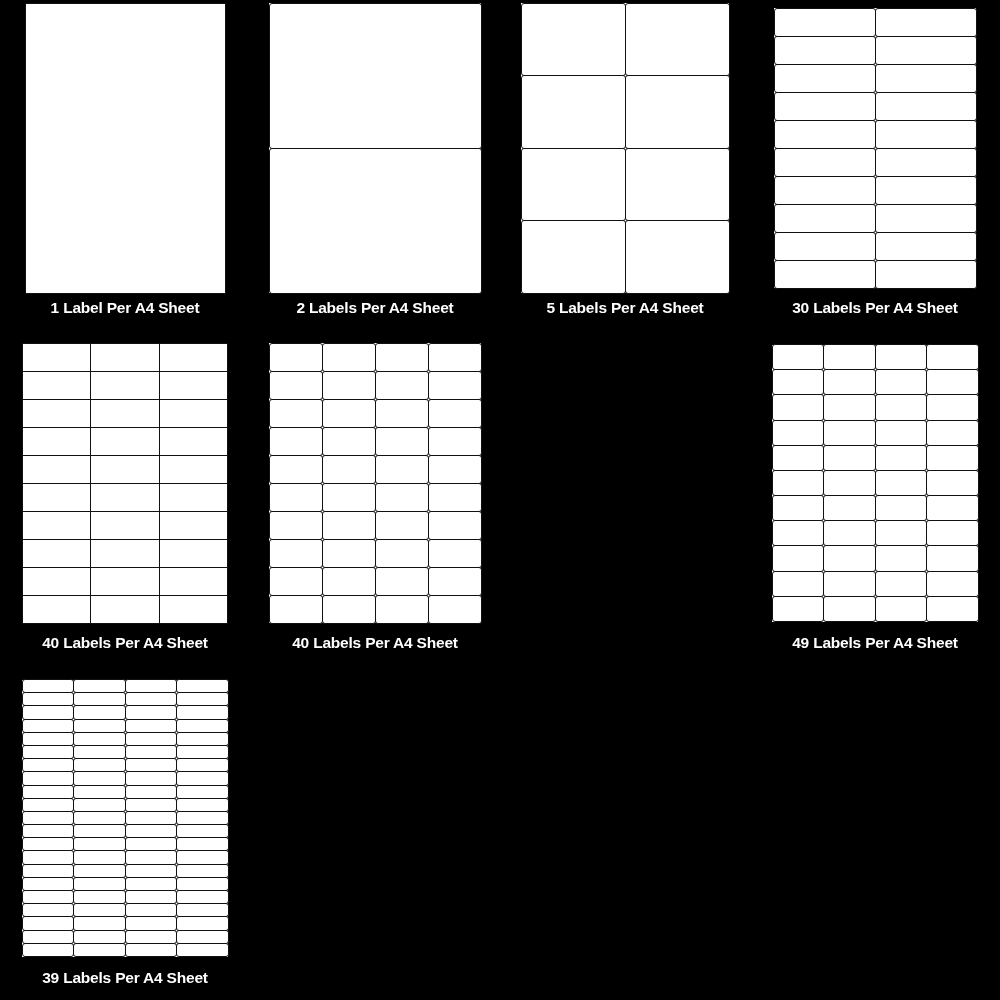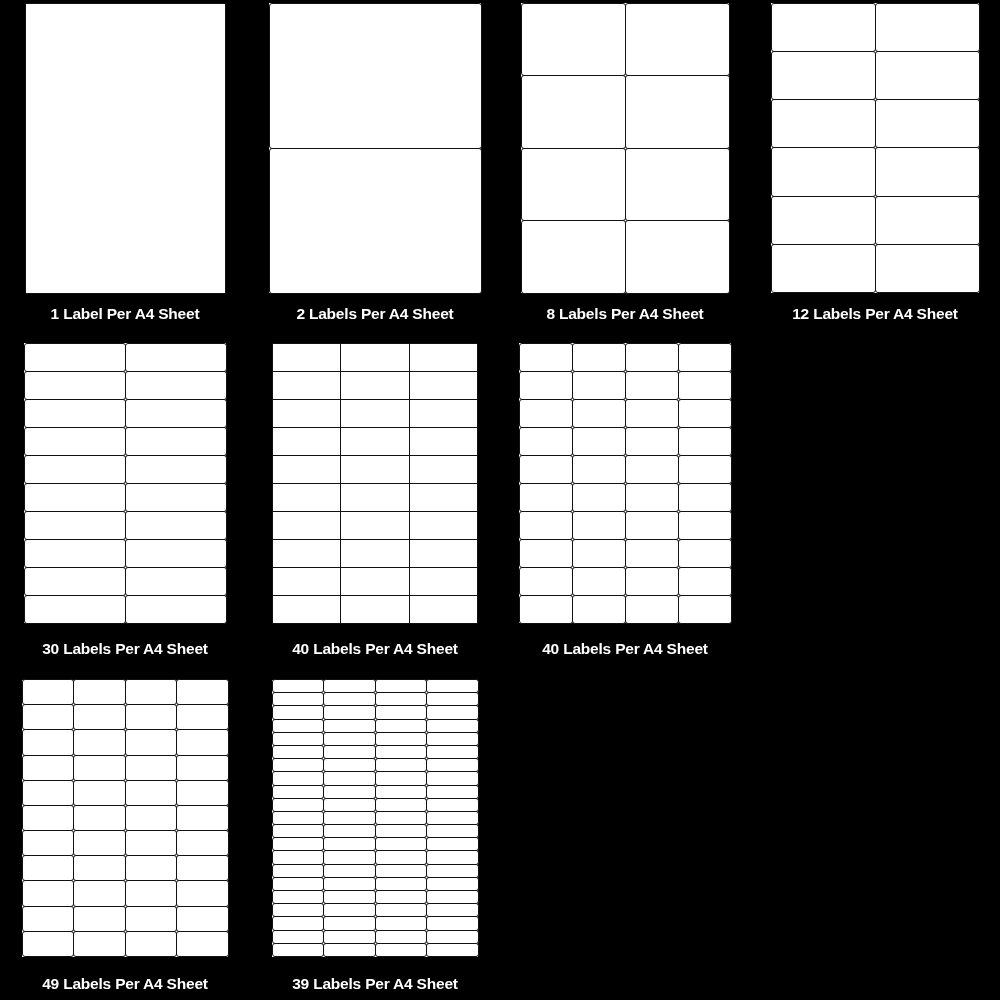--- a/index.html
+++ b/index.html
@@ -47,21 +47,21 @@
     border-radius: 3px;
     margin: -0.5px;
   }
   .caption {
     font-size: 15.5px;
     font-weight: bold;
     letter-spacing: -0.2px;
     line-height: 1;
     text-align: center;
     color: #ffffff;
-    margin-top: 10px;
+    margin-top: 4px;
   }
   .empty {
     background: transparent;
   }
 </style>
 </head>
 <body>
 
 <div id="grid">
     <div class="cell">
@@ -87,40 +87,21 @@
           <div class="lbl"></div>
           <div class="lbl"></div>
           <div class="lbl"></div>
           <div class="lbl"></div>
           <div class="lbl"></div>
           <div class="lbl"></div>
           <div class="lbl"></div>
           <div class="lbl"></div>
         </div>
       </div>
-      <div class="caption">8 Labels Per A4 Sheet</div>
-    </div>
-    <div class="cell">
-      <div class="sheet-wrap">
-        <div class="sheet" style="width: 208px; height: 290px; grid-template-columns: repeat(2, 1fr); grid-template-rows: repeat(6, 1fr);">
-          <div class="lbl"></div>
-          <div class="lbl"></div>
-          <div class="lbl"></div>
-          <div class="lbl"></div>
-          <div class="lbl"></div>
-          <div class="lbl"></div>
-          <div class="lbl"></div>
-          <div class="lbl"></div>
-          <div class="lbl"></div>
-          <div class="lbl"></div>
-          <div class="lbl"></div>
-          <div class="lbl"></div>
-        </div>
-      </div>
-      <div class="caption">12 Labels Per A4 Sheet</div>
+      <div class="caption">5 Labels Per A4 Sheet</div>
     </div>
     <div class="cell">
       <div class="sheet-wrap">
         <div class="sheet" style="width: 202px; height: 280px; grid-template-columns: repeat(2, 1fr); grid-template-rows: repeat(10, 1fr);">
           <div class="lbl"></div>
           <div class="lbl"></div>
           <div class="lbl"></div>
           <div class="lbl"></div>
           <div class="lbl"></div>
           <div class="lbl"></div>

